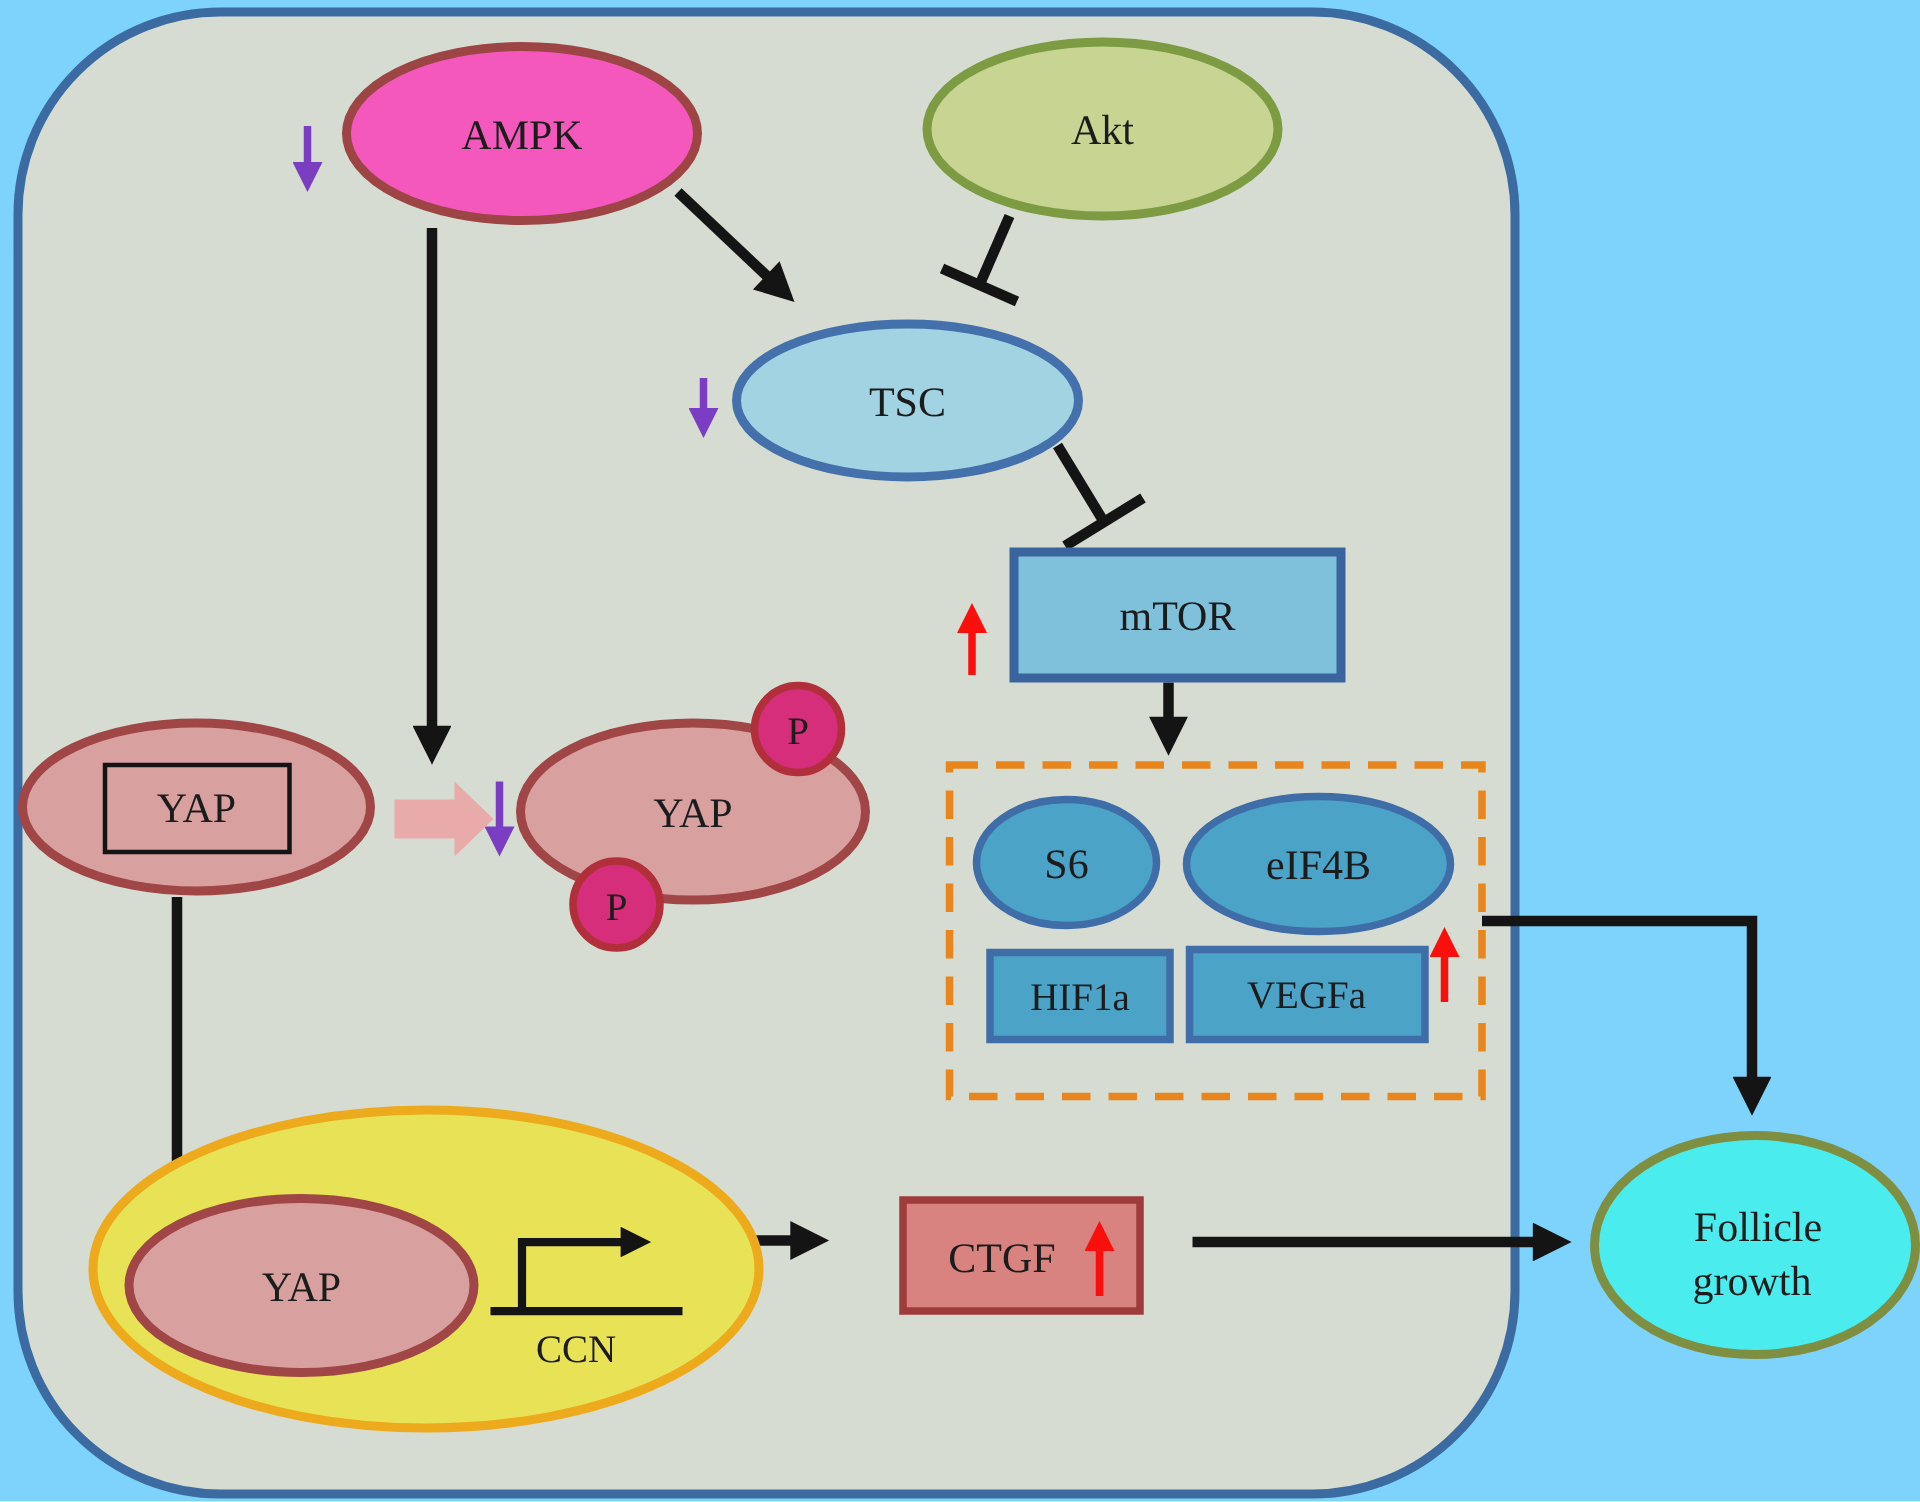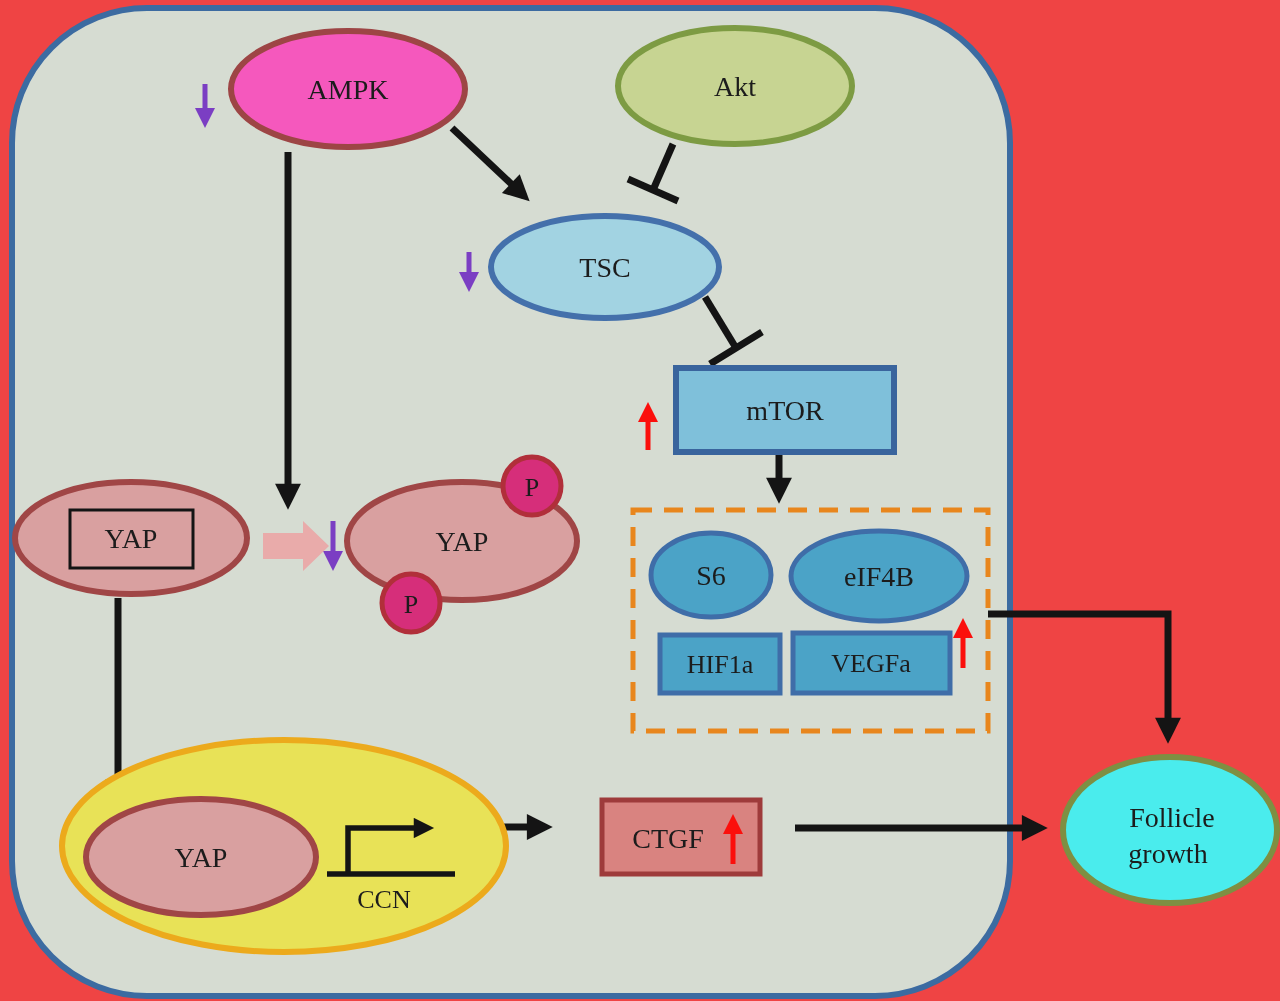--- a/index.html
+++ b/index.html
@@ -1,16 +1,16 @@
 <!DOCTYPE html>
 <html><head>
 <meta charset="utf-8">
 <style>
   html,body{margin:0;padding:0;background:#ffffff;}
-  .stage{width:1280px;height:1001px;position:relative;background:#ef4444;}
+  .stage{width:1280px;height:1001px;position:relative;background:#7dd3fc;}
   svg{display:block;}
   text{font-family:"Liberation Serif","DejaVu Serif",serif;fill:#1c1c1c;}
   .lbl{font-size:28px;text-anchor:middle;}
   .lbl-sm{font-size:26px;text-anchor:middle;}
   
   .cell{fill:#d6dcd2;stroke:#3c6ba1;stroke-width:6;}
   
   .ampk{fill:#f558bd;stroke:#9d4545;stroke-width:6;}
   .akt{fill:#c7d492;stroke:#7d9b43;stroke-width:6;}
   .tsc{fill:#a2d3e2;stroke:#4470ab;stroke-width:6;}

